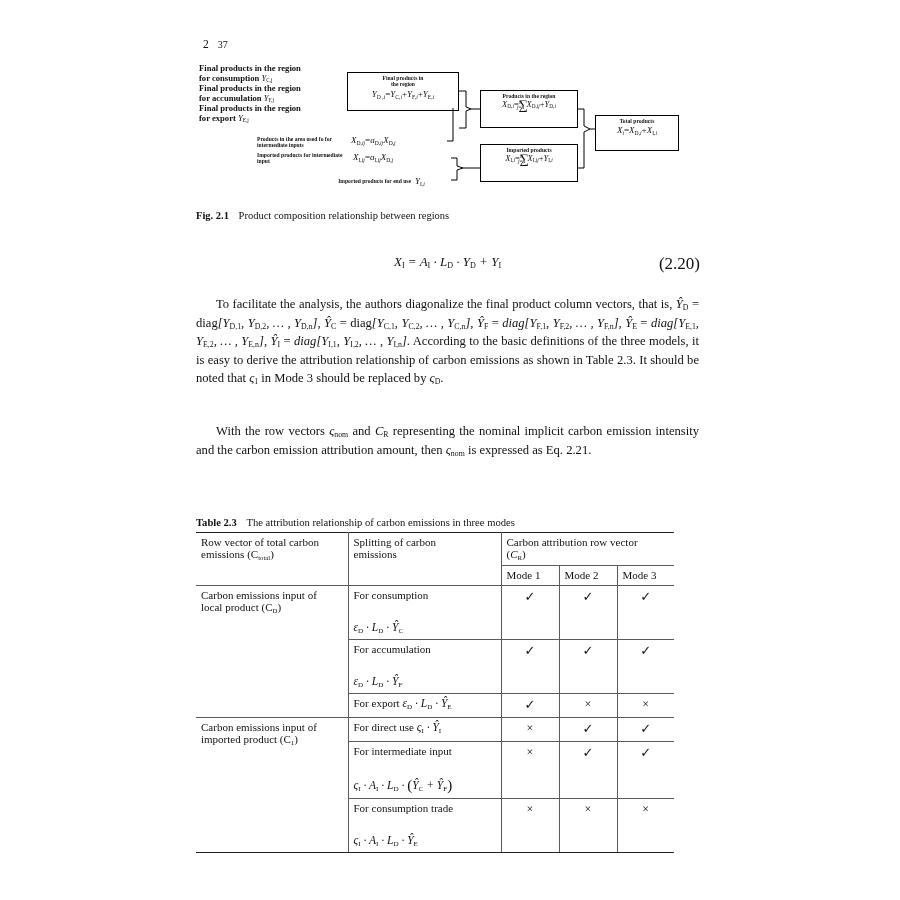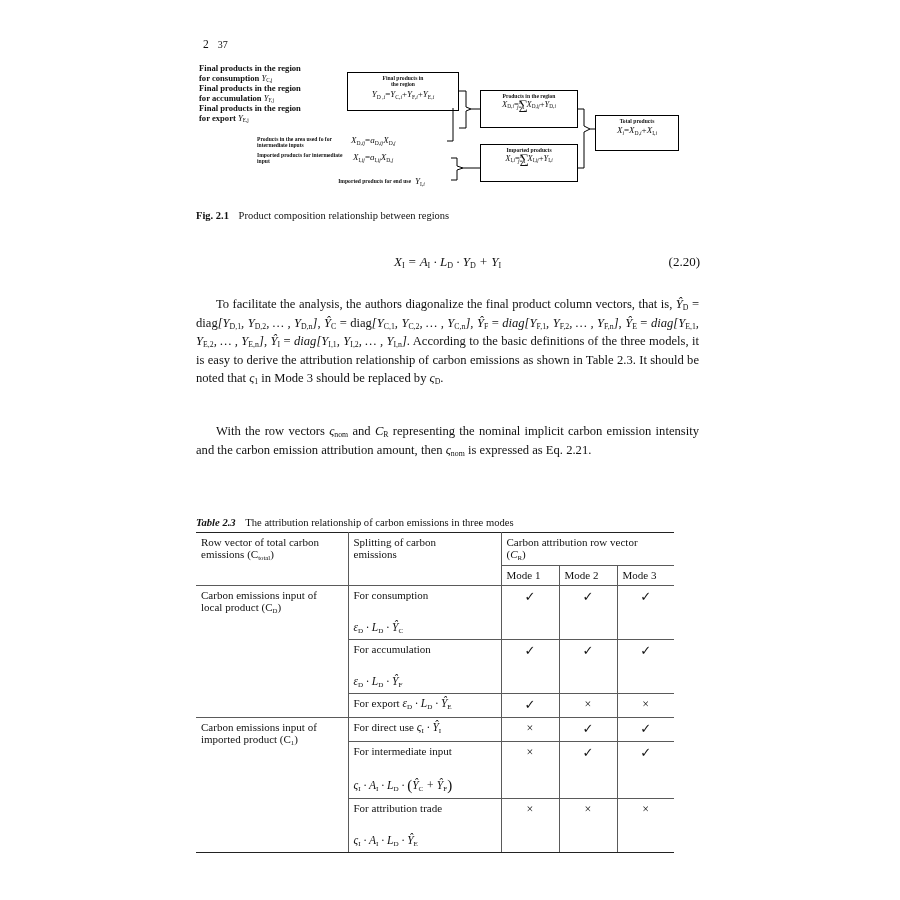--- a/index.html
+++ b/index.html
@@ -91,42 +91,42 @@
     left: 195px;
     font-size: 13px;
     font-style: italic;
     text-align: center;
   }
   .disp .num {
     position: absolute;
     right: 0;
     top: 0;
     font-style: normal;
-    font-size: 13px;
+    font-size: 17px;
   }
 
   
   .para {
     position: absolute;
     left: 196px;
     width: 503px;
     font-size: 12.6px;
     line-height: 1.47;
     text-align: justify;
   }
   .para .ind { display: inline-block; width: 20px; }
   .math { font-style: italic; }
 
   
   .tcap {
     position: absolute;
     left: 196px; top: 517px;
     font-size: 10.6px;
   }
-  .tcap b { font-weight: bold; font-style: italic; }
+  .tcap b { font-weight: bold; }
 
   table.t23 {
     position: absolute;
     left: 196px;
     top: 532px;
     width: 478px;
     border-collapse: collapse;
     font-size: 11px;
   }
   table.t23 td, table.t23 th {
@@ -339,21 +339,21 @@
         <td>
           <span>For intermediate input</span>
           <span class="cellmath">ς<sub class="s mi">I</sub> · A<sub class="s mi">I</sub> · L<sub class="s mi">D</sub> · <span style="font-size:15px;font-style:normal;vertical-align:-1px;">(</span>Ŷ<sub class="s mi">C</sub> + Ŷ<sub class="s mi">F</sub><span style="font-size:15px;font-style:normal;vertical-align:-1px;">)</span></span>
         </td>
         <td class="ctr mark-x">×</td>
         <td class="ctr mark">✓</td>
         <td class="ctr mark nob-r">✓</td>
       </tr>
       <tr>
         <td class="botline">
-          <span>For attribution trade</span>
+          <span>For consumption trade</span>
           <span class="cellmath">ς<sub class="s mi">I</sub> · A<sub class="s mi">I</sub> · L<sub class="s mi">D</sub> · Ŷ<sub class="s mi">E</sub></span>
         </td>
         <td class="ctr mark-x botline">×</td>
         <td class="ctr mark-x botline">×</td>
         <td class="ctr mark-x botline nob-r">×</td>
       </tr>
     </tbody>
   </table>
 
 </div>

